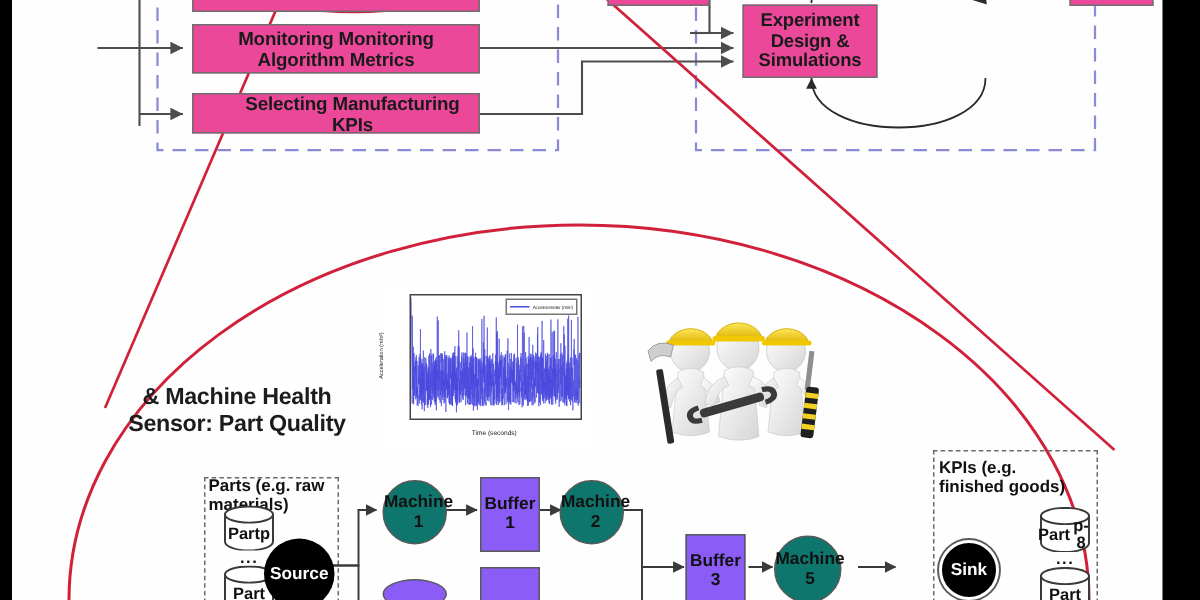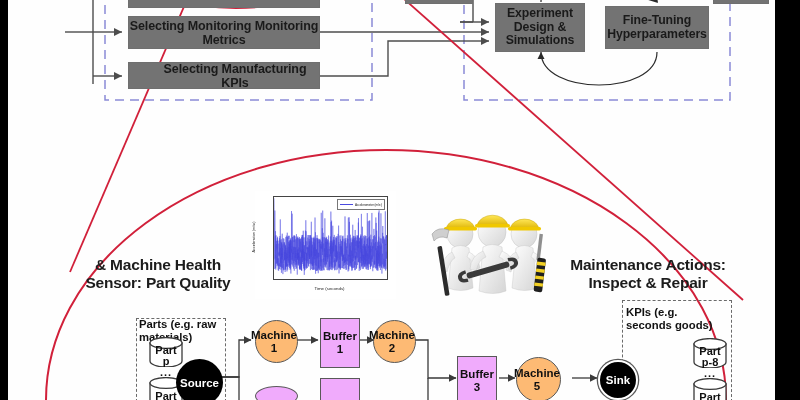--- a/index.html
+++ b/index.html
@@ -7,21 +7,21 @@
     position:relative;width:800px;height:400px;background:#000;overflow:hidden;
     font-family:"Liberation Sans", sans-serif;
   }
   #canvas{
     position:absolute;left:8px;top:0;width:767px;height:400px;background:#fefefe;overflow:hidden;
   }
   .svgfull{position:absolute;left:0;top:0;width:767px;height:400px;pointer-events:none;}
 
   
   .pbox{
-    position:absolute;box-sizing:border-box;background:#737373;border:1.2px solid #6f6f6f;
+    position:absolute;box-sizing:border-box;background:#ec4899;border:1.2px solid #6f6f6f;
     display:flex;align-items:center;justify-content:center;text-align:center;
     font-weight:bold;color:#1a1a1a;line-height:1.12;letter-spacing:-0.1px;
   }
   #box-prior{left:120px;top:-26px;width:192px;height:34px;font-size:12.5px;}
   #box-metrics{left:120px;top:16px;width:192px;height:33px;font-size:12.5px;}
   #box-kpis{left:120px;top:62px;width:192px;height:27px;font-size:12.5px;padding-left:22px;}
   #box-exp{left:487px;top:3px;width:90px;height:49px;font-size:12.3px;}
   #box-fine{left:597px;top:6px;width:104px;height:43px;font-size:12.3px;}
   #box-topright{left:397px;top:-28px;width:68px;height:32px;font-size:11px;}
   #box-topright2{left:705px;top:-30px;width:56px;height:34px;font-size:11px;}
@@ -47,43 +47,43 @@
     position:absolute;left:-1px;top:46px;font-size:3.7px;color:#222;white-space:nowrap;
     transform:translate(-50%,-50%) rotate(-90deg);transform-origin:center;
   }
   #chart-xlabel{position:absolute;left:18px;width:113px;top:95px;text-align:center;font-size:4.4px;color:#222;}
 
   
   #workers{position:absolute;left:418px;top:192px;width:132px;height:108px;}
 
   
   .pl-box{
-    position:absolute;box-sizing:border-box;background:#f0abfc;border:1.3px solid #595959;
+    position:absolute;box-sizing:border-box;background:#8b5cf6;border:1.3px solid #595959;
     display:flex;align-items:center;justify-content:center;text-align:center;
     font-weight:bold;color:#111;font-size:11.5px;line-height:1.1;
   }
   .pl-circle{
-    position:absolute;box-sizing:border-box;background:#fdba74;border:1.3px solid #595959;border-radius:50%;
-    display:flex;align-items:center;justify-content:flex-end;text-align:center;
+    position:absolute;box-sizing:border-box;background:#0f766e;border:1.3px solid #595959;border-radius:50%;
+    display:flex;align-items:center;justify-content:flex-start;text-align:center;
     font-weight:bold;color:#111;font-size:11.5px;line-height:1.1;
   }
   .pl-node-black{
     position:absolute;box-sizing:border-box;background:#000;border-radius:50%;
     display:flex;align-items:center;justify-content:center;text-align:center;
     font-weight:bold;color:#fff;font-size:11.5px;
   }
   .pl-node-black.ring{border:2.5px solid #fff;box-shadow:0 0 0 1.3px #595959;}
   .dashgroup{position:absolute;box-sizing:border-box;border:1.6px dashed #6a6a6a;}
   .grouplbl{
     position:absolute;font-weight:bold;color:#111;font-size:11.3px;line-height:1.12;
   }
   .cyl{position:absolute;}
   .cyl .ctxt{
     position:absolute;left:0;top:0;width:100%;height:100%;
-    display:flex;flex-direction:column;align-items:center;justify-content:center;
+    display:flex;flex-direction:row;align-items:center;justify-content:center;
     font-weight:bold;font-size:11px;color:#111;line-height:1.0;text-align:center;
   }
   .ellipsis{position:absolute;font-weight:bold;font-size:11px;color:#111;letter-spacing:1px;}
 </style>
 </head>
 <body>
 
 <div id="stage">
   <div id="canvas">
 
@@ -137,34 +137,29 @@
       <g stroke="#D1203A" stroke-width="1.8" fill="none">
         <ellipse cx="228" cy="-44" rx="112" ry="52"></ellipse>
       </g>
 
       <g stroke="#D1203A" stroke-width="2" fill="none">
         <ellipse cx="378" cy="400" rx="340" ry="250"></ellipse>
       </g>
     </svg>
 
     <div class="pbox" id="box-prior">Selecting Prior Knowledge</div>
-    <div class="pbox" id="box-metrics">Selecting Monitoring Monitoring Metrics</div>
+    <div class="pbox" id="box-metrics">Monitoring Monitoring Algorithm Metrics</div>
     <div class="pbox" id="box-kpis">Selecting Manufacturing KPIs</div>
     <div class="pbox" id="box-exp">Experiment Design &amp; Simulations</div>
-    <div class="pbox" id="box-fine">Fine-Tuning Hyperparameters</div>
     <div class="pbox" id="box-topright"></div>
     <div class="pbox" id="box-topright2"></div>
 
     <div class="calloutlbl" id="lbl-sensor">
       <div>&amp; Machine Health</div>
       <div>Sensor:  Part Quality</div>
-    </div>
-    <div class="calloutlbl" id="lbl-maint">
-      <div>Maintenance Actions:</div>
-      <div>Inspect &amp; Repair</div>
     </div>
 
     <div id="chartwrap">
       <div id="chart-ylabel">Acceleration (m/s²)</div>
       <div id="chart-plot">
         <svg viewBox="0 0 113 82" preserveAspectRatio="none" style="position:absolute;left:0;top:0;width:113px;height:82px;">
           <polyline id="sigpath" fill="none" stroke="#4a4adf" stroke-width="0.45" points="0.00,1.31 0.08,1.31 0.16,3.52 0.24,10.21 0.32,16.89 0.40,23.57 0.48,30.25 0.57,36.93 0.65,43.62 0.73,50.30 0.81,71.99 0.89,13.53 0.97,48.67 1.05,62.43 1.13,49.89 1.21,46.69 1.29,38.78 1.37,61.10 1.45,58.00 1.53,34.15 1.62,71.07 1.70,58.10 1.78,72.61 1.86,59.98 1.94,53.00 2.02,38.29 2.10,66.98 2.18,62.50 2.26,47.13 2.34,59.44 2.42,66.28 2.50,62.66 2.58,52.53 2.67,52.73 2.75,50.88 2.83,44.07 2.91,51.69 2.99,49.45 3.07,43.50 3.15,69.19 3.23,65.25 3.31,41.18 3.39,62.72 3.47,68.05 3.55,39.71 3.63,57.73 3.72,61.52 3.80,66.50 3.88,61.75 3.96,66.03 4.04,43.70 4.12,71.90 4.20,73.29 4.28,60.71 4.36,61.47 4.44,68.94 4.52,66.26 4.60,72.60 4.68,73.66 4.77,65.40 4.85,46.64 4.93,59.42 5.01,55.68 5.09,58.36 5.17,54.71 5.25,57.75 5.33,57.36 5.41,41.15 5.49,72.08 5.57,66.30 5.65,68.91 5.73,51.42 5.82,48.13 5.90,39.12 5.98,58.81 6.06,43.10 6.14,69.91 6.22,59.75 6.30,22.40 6.38,66.09 6.46,51.11 6.54,58.41 6.62,69.42 6.70,60.19 6.78,62.89 6.87,65.02 6.95,72.68 7.03,44.87 7.11,70.04 7.19,65.85 7.27,42.28 7.35,45.55 7.43,75.82 7.51,46.29 7.59,62.08 7.67,61.19 7.75,49.16 7.83,51.18 7.92,66.22 8.00,45.31 8.08,70.73 8.16,45.37 8.24,36.70 8.32,71.41 8.40,56.15 8.48,59.92 8.56,51.01 8.64,52.74 8.72,62.61 8.80,47.50 8.88,77.11 8.97,72.06 9.05,71.91 9.13,41.22 9.21,42.68 9.29,73.37 9.37,66.40 9.45,72.62 9.53,70.58 9.61,62.54 9.69,65.91 9.77,61.16 9.85,59.65 9.93,41.70 10.02,62.71 10.10,45.66 10.18,50.42 10.26,45.06 10.34,63.52 10.42,55.12 10.50,62.32 10.58,46.58 10.66,62.31 10.74,60.43 10.82,73.02 10.90,64.55 10.98,53.21 11.07,59.19 11.15,74.97 11.23,50.72 11.31,62.60 11.39,71.96 11.47,48.80 11.55,70.32 11.63,47.83 11.71,72.77 11.79,68.37 11.87,40.04 11.95,52.13 12.04,67.05 12.12,65.13 12.20,68.85 12.28,67.91 12.36,38.62 12.44,39.51 12.52,69.58 12.60,65.69 12.68,56.24 12.76,57.40 12.84,69.74 12.92,53.27 13.00,74.45 13.09,50.87 13.17,63.71 13.25,35.70 13.33,61.19 13.41,40.16 13.49,68.92 13.57,67.21 13.65,72.68 13.73,72.41 13.81,56.38 13.89,50.10 13.97,39.23 14.05,48.10 14.14,63.01 14.22,65.63 14.30,49.74 14.38,69.71 14.46,67.83 14.54,44.70 14.62,53.50 14.70,63.53 14.78,52.88 14.86,38.81 14.94,42.01 15.02,38.76 15.10,57.13 15.19,67.98 15.27,46.89 15.35,65.65 15.43,43.49 15.51,70.85 15.59,47.87 15.67,50.94 15.75,61.26 15.83,68.75 15.91,44.57 15.99,65.12 16.07,46.38 16.15,72.92 16.24,42.48 16.32,71.89 16.40,42.53 16.48,60.69 16.56,43.20 16.64,70.42 16.72,64.10 16.80,40.85 16.88,76.55 16.96,44.47 17.04,62.92 17.12,43.37 17.20,54.64 17.29,52.09 17.37,56.00 17.45,24.84 17.53,14.04 17.61,51.21 17.69,56.19 17.77,66.54 17.85,67.06 17.93,49.05 18.01,62.12 18.09,68.15 18.17,16.67 18.25,41.48 18.34,62.45 18.42,46.22 18.50,40.22 18.58,63.70 18.66,57.92 18.74,55.74 18.82,69.56 18.90,61.13 18.98,39.69 19.06,56.63 19.14,43.28 19.22,51.17 19.30,53.70 19.39,59.70 19.47,71.58 19.55,49.86 19.63,54.26 19.71,66.20 19.79,64.40 19.87,56.49 19.95,38.39 20.03,44.97 20.11,38.85 20.19,68.98 20.27,73.71 20.35,49.92 20.44,63.70 20.52,44.23 20.60,38.53 20.68,50.31 20.76,50.34 20.84,52.01 20.92,65.05 21.00,67.72 21.08,39.40 21.16,50.04 21.24,69.68 21.32,50.56 21.40,60.54 21.49,42.35 21.57,65.02 21.65,58.28 21.73,61.14 21.81,60.14 21.89,50.26 21.97,72.02 22.05,57.81 22.13,56.04 22.21,67.49 22.29,58.36 22.37,55.24 22.45,37.16 22.54,59.17 22.62,71.26 22.70,48.07 22.78,41.46 22.86,67.57 22.94,58.86 23.02,44.20 23.10,39.82 23.18,50.58 23.26,77.64 23.34,63.91 23.42,40.97 23.50,62.54 23.59,62.23 23.67,52.82 23.75,62.67 23.83,39.56 23.91,61.19 23.99,52.20 24.07,60.64 24.15,56.03 24.23,68.31 24.31,56.38 24.39,68.44 24.47,55.35 24.55,66.71 24.64,55.85 24.72,41.00 24.80,54.42 24.88,50.48 24.96,57.06 25.04,66.41 25.12,42.48 25.20,63.69 25.28,42.15 25.36,71.53 25.44,40.04 25.52,62.74 25.60,60.34 25.69,72.40 25.77,58.77 25.85,71.79 25.93,68.69 26.01,72.80 26.09,53.74 26.17,48.06 26.25,42.33 26.33,55.55 26.41,41.60 26.49,54.48 26.57,44.59 26.65,72.35 26.74,60.04 26.82,67.86 26.90,54.09 26.98,52.11 27.06,70.30 27.14,57.30 27.22,41.54 27.30,73.01 27.38,53.91 27.46,70.73 27.54,73.52 27.62,40.05 27.70,73.69 27.79,44.47 27.87,40.46 27.95,38.28 28.03,56.87 28.11,60.88 28.19,54.76 28.27,46.69 28.35,66.99 28.43,38.13 28.51,64.98 28.59,40.32 28.67,60.66 28.75,37.87 28.84,60.00 28.92,53.62 29.00,63.13 29.08,44.82 29.16,60.88 29.24,33.73 29.32,63.95 29.40,69.21 29.48,53.43 29.56,51.64 29.64,51.62 29.72,55.17 29.80,71.17 29.89,40.50 29.97,63.52 30.05,58.98 30.13,71.97 30.21,48.02 30.29,77.87 30.37,48.78 30.45,73.53 30.53,57.73 30.61,63.97 30.69,55.63 30.77,68.86 30.85,54.97 30.94,65.87 31.02,73.05 31.10,63.08 31.18,40.36 31.26,63.34 31.34,50.51 31.42,33.54 31.50,40.60 31.58,56.91 31.66,43.91 31.74,48.96 31.82,23.23 31.90,38.14 31.99,71.27 32.07,34.28 32.15,38.89 32.23,70.28 32.31,61.56 32.39,71.64 32.47,60.32 32.55,55.87 32.63,62.19 32.71,55.92 32.79,65.43 32.87,44.43 32.95,52.28 33.04,49.59 33.12,62.68 33.20,66.43 33.28,50.12 33.36,71.05 33.44,50.70 33.52,52.39 33.60,62.12 33.68,63.80 33.76,40.58 33.84,48.29 33.92,38.04 34.01,40.74 34.09,44.53 34.17,57.78 34.25,48.37 34.33,63.94 34.41,68.75 34.49,61.92 34.57,50.20 34.65,65.65 34.73,67.73 34.81,69.69 34.89,38.03 34.97,59.37 35.06,62.25 35.14,66.84 35.22,41.98 35.30,59.71 35.38,44.30 35.46,61.98 35.54,57.12 35.62,61.92 35.70,52.00 35.78,48.61 35.86,61.53 35.94,38.11 36.02,66.59 36.11,65.63 36.19,39.34 36.27,38.36 36.35,42.86 36.43,73.13 36.51,66.49 36.59,66.21 36.67,38.34 36.75,66.38 36.83,59.18 36.91,58.97 36.99,43.74 37.07,46.61 37.16,67.53 37.24,51.06 37.32,24.75 37.40,59.69 37.48,53.32 37.56,40.67 37.64,72.12 37.72,48.30 37.80,58.79 37.88,54.54 37.96,67.00 38.04,40.74 38.12,59.18 38.21,68.79 38.29,58.58 38.37,54.45 38.45,47.67 38.53,72.04 38.61,72.87 38.69,59.92 38.77,68.34 38.85,65.59 38.93,68.74 39.01,44.69 39.09,59.84 39.17,72.75 39.26,60.00 39.34,40.84 39.42,44.96 39.50,56.10 39.58,72.58 39.66,50.58 39.74,55.51 39.82,61.85 39.90,41.54 39.98,66.04 40.06,39.66 40.14,72.23 40.22,40.87 40.31,54.34 40.39,57.36 40.47,48.10 40.55,45.64 40.63,59.08 40.71,47.30 40.79,62.56 40.87,50.46 40.95,72.86 41.03,20.52 41.11,42.48 41.19,68.28 41.27,42.40 41.36,52.37 41.44,35.28 41.52,56.74 41.60,76.74 41.68,51.96 41.76,58.82 41.84,49.55 41.92,41.32 42.00,57.27 42.08,73.86 42.16,57.63 42.24,52.59 42.32,68.82 42.41,64.19 42.49,52.53 42.57,73.77 42.65,67.95 42.73,53.66 42.81,40.84 42.89,47.79 42.97,61.30 43.05,38.19 43.13,53.64 43.21,65.23 43.29,73.54 43.37,53.58 43.46,52.37 43.54,52.27 43.62,41.62 43.70,73.29 43.78,41.10 43.86,61.30 43.94,57.55 44.02,42.22 44.10,71.06 44.18,72.55 44.26,76.22 44.34,55.69 44.42,70.36 44.51,63.04 44.59,55.96 44.67,72.31 44.75,63.16 44.83,71.01 44.91,46.75 44.99,42.46 45.07,59.73 45.15,44.91 45.23,45.88 45.31,42.18 45.39,72.56 45.47,73.18 45.56,44.62 45.64,43.39 45.72,50.25 45.80,51.55 45.88,61.22 45.96,63.76 46.04,72.23 46.12,41.71 46.20,50.58 46.28,46.82 46.36,54.29 46.44,73.79 46.52,44.96 46.61,43.26 46.69,69.21 46.77,49.87 46.85,51.63 46.93,65.18 47.01,49.65 47.09,50.53 47.17,46.68 47.25,15.75 47.33,51.88 47.41,44.71 47.49,73.36 47.57,62.92 47.66,60.41 47.74,47.41 47.82,59.50 47.90,73.37 47.98,62.16 48.06,73.78 48.14,45.71 48.22,43.85 48.30,31.20 48.38,52.34 48.46,40.50 48.54,57.96 48.62,43.76 48.71,13.57 48.79,54.70 48.87,40.08 48.95,70.82 49.03,59.77 49.11,57.06 49.19,35.83 49.27,72.61 49.35,63.29 49.43,64.79 49.51,61.32 49.59,63.00 49.67,46.46 49.76,55.39 49.84,67.58 49.92,73.45 50.00,71.76 50.08,72.62 50.16,41.06 50.24,40.19 50.32,65.36 50.40,67.78 50.48,66.29 50.56,52.27 50.64,51.24 50.72,59.70 50.81,49.25 50.89,21.32 50.97,66.53 51.05,70.06 51.13,40.70 51.21,69.11 51.29,44.70 51.37,61.92 51.45,64.03 51.53,42.38 51.61,44.28 51.69,44.69 51.77,67.60 51.86,57.51 51.94,70.62 52.02,70.13 52.10,40.98 52.18,58.11 52.26,60.37 52.34,40.87 52.42,52.43 52.50,67.35 52.58,62.45 52.66,39.78 52.74,57.89 52.82,45.83 52.91,57.74 52.99,71.98 53.07,72.99 53.15,45.18 53.23,59.93 53.31,43.80 53.39,47.24 53.47,42.14 53.55,64.73 53.63,51.94 53.71,56.31 53.79,62.12 53.87,57.54 53.96,73.32 54.04,52.00 54.12,43.07 54.20,56.26 54.28,60.42 54.36,57.10 54.44,49.98 54.52,38.49 54.60,56.42 54.68,57.60 54.76,63.73 54.84,72.80 54.92,52.73 55.01,45.56 55.09,60.63 55.17,72.57 55.25,52.17 55.33,73.51 55.41,70.43 55.49,63.53 55.57,65.25 55.65,69.98 55.73,57.34 55.81,69.11 55.89,49.41 55.97,52.73 56.06,53.76 56.14,45.60 56.22,43.78 56.30,59.40 56.38,39.41 56.46,56.71 56.54,54.66 56.62,47.87 56.70,72.09 56.78,62.84 56.86,14.55 56.94,56.91 57.03,46.38 57.11,72.92 57.19,25.06 57.27,67.13 57.35,44.12 57.43,70.44 57.51,51.23 57.59,23.67 57.67,52.64 57.75,61.78 57.83,43.80 57.91,68.26 57.99,58.19 58.08,50.92 58.16,73.09 58.24,60.78 58.32,48.95 58.40,56.34 58.48,56.11 58.56,45.47 58.64,70.46 58.72,53.40 58.80,28.72 58.88,55.85 58.96,71.72 59.04,62.39 59.13,46.11 59.21,42.51 59.29,65.34 59.37,43.12 59.45,54.45 59.53,39.93 59.61,48.26 59.69,54.28 59.77,52.87 59.85,44.84 59.93,56.85 60.01,69.10 60.09,70.87 60.18,55.93 60.26,37.91 60.34,47.19 60.42,59.54 60.50,42.74 60.58,73.30 60.66,63.39 60.74,64.39 60.82,62.55 60.90,70.02 60.98,61.00 61.06,72.77 61.14,39.84 61.23,40.15 61.31,43.56 61.39,45.72 61.47,47.89 61.55,68.73 61.63,48.31 61.71,60.25 61.79,47.66 61.87,52.79 61.95,60.34 62.03,41.20 62.11,53.15 62.19,73.15 62.28,48.76 62.36,41.12 62.44,42.79 62.52,50.49 62.60,64.71 62.68,49.14 62.76,65.23 62.84,39.32 62.92,63.67 63.00,46.38 63.08,39.38 63.16,63.22 63.24,53.84 63.33,70.81 63.41,72.54 63.49,60.50 63.57,59.55 63.65,55.73 63.73,61.20 63.81,55.49 63.89,56.22 63.97,49.32 64.05,45.38 64.13,36.87 64.21,48.56 64.29,64.95 64.38,71.13 64.46,70.10 64.54,47.47 64.62,28.58 64.70,69.84 64.78,46.53 64.86,45.03 64.94,67.91 65.02,76.45 65.10,72.86 65.18,64.55 65.26,65.41 65.34,54.74 65.43,65.48 65.51,69.84 65.59,67.16 65.67,71.03 65.75,38.64 65.83,38.66 65.91,62.57 65.99,47.08 66.07,72.29 66.15,63.97 66.23,49.34 66.31,60.32 66.39,70.98 66.48,42.35 66.56,72.69 66.64,65.71 66.72,49.19 66.80,52.49 66.88,47.99 66.96,38.32 67.04,43.83 67.12,58.22 67.20,49.21 67.28,48.79 67.36,51.24 67.44,56.60 67.53,44.10 67.61,59.56 67.69,49.96 67.77,53.51 67.85,56.76 67.93,68.61 68.01,71.03 68.09,52.41 68.17,71.12 68.25,43.61 68.33,63.53 68.41,56.84 68.49,48.51 68.58,39.40 68.66,63.98 68.74,42.21 68.82,59.61 68.90,42.19 68.98,38.65 69.06,42.67 69.14,69.37 69.22,71.46 69.30,59.26 69.38,58.21 69.46,62.77 69.54,58.02 69.63,59.36 69.71,63.67 69.79,69.01 69.87,57.15 69.95,56.82 70.03,72.06 70.11,41.53 70.19,53.45 70.27,65.89 70.35,51.16 70.43,45.49 70.51,44.58 70.59,64.88 70.68,66.02 70.76,60.41 70.84,60.47 70.92,67.98 71.00,19.42 71.08,42.74 71.16,71.22 71.24,64.79 71.32,62.91 71.40,64.83 71.48,41.30 71.56,54.99 71.64,64.33 71.73,43.19 71.81,45.89 71.89,71.04 71.97,72.94 72.05,46.94 72.13,46.29 72.21,60.82 72.29,67.23 72.37,54.71 72.45,51.03 72.53,49.44 72.61,72.61 72.69,61.49 72.78,63.89 72.86,52.51 72.94,57.52 73.02,41.89 73.10,41.10 73.18,43.25 73.26,51.49 73.34,38.33 73.42,38.47 73.50,60.79 73.58,60.54 73.66,67.96 73.74,57.33 73.83,64.28 73.91,42.03 73.99,47.14 74.07,74.47 74.15,63.66 74.23,37.76 74.31,21.50 74.39,20.59 74.47,63.61 74.55,67.75 74.63,72.04 74.71,57.75 74.79,73.56 74.88,57.27 74.96,48.85 75.04,44.85 75.12,41.76 75.20,20.30 75.28,57.90 75.36,59.52 75.44,24.90 75.52,69.43 75.60,46.55 75.68,54.51 75.76,57.42 75.84,68.35 75.93,66.39 76.01,52.51 76.09,66.09 76.17,55.50 76.25,48.89 76.33,65.93 76.41,37.75 76.49,44.21 76.57,69.48 76.65,57.51 76.73,41.42 76.81,51.68 76.89,66.52 76.98,61.78 77.06,68.61 77.14,51.64 77.22,45.40 77.30,68.70 77.38,70.17 77.46,61.94 77.54,53.71 77.62,63.09 77.70,64.70 77.78,73.65 77.86,72.54 77.94,45.37 78.03,71.07 78.11,40.53 78.19,73.38 78.27,69.15 78.35,42.70 78.43,56.09 78.51,64.78 78.59,48.82 78.67,42.23 78.75,27.74 78.83,58.03 78.91,60.39 78.99,71.05 79.08,65.41 79.16,42.04 79.24,58.14 79.32,61.17 79.40,38.85 79.48,63.75 79.56,62.79 79.64,70.73 79.72,56.57 79.80,40.65 79.88,44.54 79.96,62.55 80.05,38.94 80.13,40.08 80.21,45.04 80.29,59.63 80.37,60.59 80.45,42.88 80.53,70.34 80.61,64.43 80.69,73.18 80.77,40.87 80.85,56.26 80.93,51.43 81.01,53.13 81.10,45.35 81.18,32.96 81.26,67.97 81.34,59.22 81.42,73.12 81.50,58.78 81.58,62.51 81.66,39.48 81.74,62.15 81.82,44.52 81.90,45.04 81.98,49.01 82.06,40.63 82.15,50.49 82.23,66.68 82.31,54.73 82.39,66.09 82.47,71.95 82.55,66.51 82.63,67.68 82.71,70.80 82.79,43.48 82.87,60.23 82.95,43.70 83.03,53.59 83.11,38.08 83.20,61.13 83.28,52.15 83.36,49.37 83.44,39.16 83.52,42.54 83.60,68.08 83.68,59.45 83.76,58.33 83.84,44.04 83.92,50.54 84.00,45.51 84.08,38.44 84.16,45.87 84.25,64.82 84.33,25.56 84.41,64.97 84.49,21.07 84.57,51.19 84.65,51.05 84.73,50.28 84.81,48.01 84.89,58.59 84.97,65.62 85.05,40.44 85.13,67.55 85.21,73.83 85.30,65.92 85.38,44.83 85.46,46.50 85.54,59.07 85.62,71.39 85.70,44.00 85.78,46.67 85.86,41.00 85.94,63.48 86.02,65.47 86.10,64.65 86.18,41.23 86.26,49.89 86.35,73.12 86.43,60.14 86.51,61.30 86.59,39.25 86.67,52.24 86.75,37.50 86.83,55.21 86.91,38.81 86.99,66.01 87.07,43.41 87.15,56.19 87.23,44.50 87.31,36.58 87.40,16.87 87.48,63.51 87.56,51.76 87.64,69.12 87.72,42.07 87.80,70.25 87.88,55.78 87.96,43.36 88.04,40.90 88.12,68.45 88.20,51.63 88.28,71.89 88.36,68.15 88.45,29.72 88.53,43.88 88.61,48.13 88.69,63.85 88.77,57.92 88.85,61.15 88.93,48.59 89.01,50.85 89.09,49.29 89.17,68.40 89.25,57.30 89.33,54.36 89.41,71.81 89.50,58.03 89.58,65.61 89.66,38.80 89.74,54.58 89.82,47.07 89.90,54.60 89.98,67.15 90.06,57.74 90.14,70.23 90.22,40.24 90.30,60.35 90.38,69.56 90.46,43.73 90.55,57.28 90.63,63.02 90.71,48.69 90.79,69.30 90.87,47.58 90.95,38.17 91.03,48.93 91.11,53.09 91.19,39.13 91.27,67.49 91.35,48.71 91.43,50.15 91.51,66.39 91.60,49.92 91.68,69.70 91.76,54.10 91.84,52.14 91.92,69.49 92.00,71.72 92.08,39.01 92.16,59.13 92.24,57.30 92.32,53.77 92.40,72.45 92.48,51.49 92.56,46.99 92.65,64.48 92.73,55.38 92.81,56.03 92.89,67.61 92.97,52.83 93.05,41.55 93.13,68.87 93.21,60.54 93.29,16.04 93.37,54.91 93.45,41.53 93.53,57.96 93.61,59.07 93.70,72.77 93.78,55.30 93.86,70.78 93.94,56.50 94.02,67.56 94.10,24.29 94.18,52.70 94.26,58.26 94.34,66.62 94.42,48.55 94.50,72.85 94.58,72.33 94.66,49.69 94.75,50.92 94.83,50.03 94.91,40.28 94.99,58.97 95.07,61.75 95.15,23.78 95.23,49.99 95.31,66.82 95.39,40.77 95.47,54.57 95.55,39.28 95.63,67.48 95.71,23.49 95.80,56.01 95.88,52.68 95.96,66.04 96.04,49.00 96.12,60.83 96.20,42.15 96.28,70.08 96.36,61.21 96.44,72.11 96.52,48.77 96.60,69.64 96.68,50.83 96.76,50.48 96.85,37.73 96.93,55.01 97.01,54.05 97.09,51.79 97.17,54.54 97.25,68.24 97.33,45.35 97.41,47.59 97.49,62.35 97.57,69.33 97.65,58.58 97.73,63.48 97.81,52.71 97.90,15.95 97.98,47.87 98.06,50.23 98.14,65.06 98.22,43.46 98.30,42.40 98.38,61.73 98.46,48.92 98.54,52.86 98.62,59.78 98.70,60.89 98.78,74.21 98.86,49.47 98.95,51.04 99.03,50.11 99.11,49.99 99.19,42.32 99.27,70.87 99.35,68.24 99.43,64.36 99.51,40.39 99.59,39.08 99.67,56.14 99.75,59.32 99.83,57.04 99.91,31.90 100.00,45.78 100.08,70.14 100.16,46.31 100.24,65.32 100.32,66.71 100.40,63.87 100.48,67.81 100.56,38.17 100.64,40.88 100.72,47.99 100.80,61.42 100.88,67.21 100.96,63.17 101.05,59.66 101.13,39.68 101.21,71.21 101.29,69.03 101.37,63.48 101.45,49.27 101.53,44.97 101.61,53.34 101.69,50.61 101.77,45.65 101.85,20.48 101.93,49.35 102.02,71.58 102.10,45.83 102.18,25.96 102.26,71.07 102.34,51.34 102.42,65.20 102.50,56.12 102.58,73.26 102.66,33.58 102.74,68.34 102.82,57.53 102.90,63.07 102.98,68.54 103.07,62.12 103.15,54.21 103.23,69.23 103.31,53.34 103.39,57.81 103.47,49.01 103.55,71.58 103.63,45.21 103.71,73.32 103.79,59.27 103.87,73.74 103.95,66.36 104.03,61.85 104.12,43.54 104.20,66.71 104.28,57.70 104.36,49.11 104.44,62.94 104.52,15.59 104.60,66.36 104.68,57.95 104.76,59.19 104.84,39.64 104.92,50.85 105.00,69.18 105.08,13.35 105.17,68.60 105.25,55.46 105.33,54.58 105.41,59.06 105.49,64.64 105.57,48.19 105.65,70.62 105.73,46.28 105.81,44.71 105.89,45.79 105.97,60.67 106.05,69.08 106.13,66.58 106.22,47.19 106.30,41.34 106.38,73.05 106.46,59.39 106.54,55.80 106.62,49.50 106.70,62.78 106.78,68.46 106.86,44.51 106.94,16.32 107.02,51.88 107.10,46.62 107.18,69.70 107.27,65.61 107.35,41.53 107.43,60.01 107.51,70.83 107.59,51.32 107.67,48.55 107.75,60.35 107.83,64.20 107.91,76.59 107.99,71.44 108.07,60.63 108.15,58.97 108.23,59.02 108.32,58.53 108.40,56.72 108.48,67.39 108.56,57.81 108.64,35.89 108.72,46.31 108.80,28.99 108.88,60.42 108.96,71.38 109.04,56.99 109.12,51.93 109.20,39.75 109.28,39.36 109.37,61.81 109.45,69.39 109.53,63.04 109.61,59.55 109.69,40.24 109.77,39.60 109.85,71.39 109.93,65.95 110.01,61.80 110.09,65.15 110.17,68.60 110.25,69.88 110.33,61.92 110.42,41.65 110.50,52.04 110.58,58.21 110.66,71.79 110.74,54.92 110.82,43.04 110.90,69.49 110.98,65.22 111.06,64.44 111.14,68.57 111.22,62.97 111.30,14.31 111.38,38.64 111.47,73.51 111.55,62.92 111.63,63.99 111.71,48.18 111.79,46.98 111.87,48.15 111.95,39.83 112.03,69.16 112.11,71.80 112.19,65.00 112.27,54.76 112.35,61.55 112.43,47.44 112.52,38.49 112.60,40.39 112.68,38.08 112.76,61.58 112.84,38.45 112.92,41.49 113.00,73.49"></polyline>
         </svg>
         <div id="chart-legend">
           <span class="swatch"></span>
@@ -261,21 +256,21 @@
         <ellipse cx="18" cy="6" rx="16" ry="5.4" fill="#fff" stroke="#3a3a3a" stroke-width="1.3"></ellipse>
       </svg>
       <div class="ctxt" style="padding-top:4px;">
         <span>Part</span>
       </div>
     </div>
 
     <div class="dashgroup" id="grp-out" style="left:614px;top:300px;width:110px;height:102px;border-bottom:none;"></div>
     <div class="grouplbl" id="grp-out-lbl" style="left:618px;top:306px;width:112px;">
       <div>KPIs (e.g.</div>
-      <div>seconds goods)</div>
+      <div>finished goods)</div>
     </div>
     <div class="cyl" style="left:684px;top:338px;width:36px;height:30px;">
       <svg viewBox="0 0 36 30" style="width:36px;height:30px;">
         <path d="M2,6 L2,24 a16,6 0 0 0 32,0 L34,6 z" fill="#fff" stroke="#3a3a3a" stroke-width="1.3"></path>
         <ellipse cx="18" cy="6" rx="16" ry="5.4" fill="#fff" stroke="#3a3a3a" stroke-width="1.3"></ellipse>
       </svg>
       <div class="ctxt" style="padding-top:4px;">
         <span>Part</span>
         <span>p-8</span>
       </div>
@@ -339,19 +334,19 @@
       </div>
     </div>
 
     <div class="pl-circle" style="left:508px;top:357px;width:45px;height:45px;">
       <div>
         <div>Machine</div>
         <div>5</div>
       </div>
     </div>
 
-    <div class="pl-node-black ring" style="left:590px;top:360px;width:40px;height:40px;">Sink</div>
+    <div class="pl-node-black ring" style="left:618px;top:360px;width:40px;height:40px;">Sink</div>
 
     <div class="pl-box" style="left:312px;top:378px;width:40px;height:28px;"></div>
     <div class="pl-box" style="left:247px;top:386px;width:43px;height:20px;border-radius:50%;"></div>
 
   </div>
 </div>
 
 </body></html>

